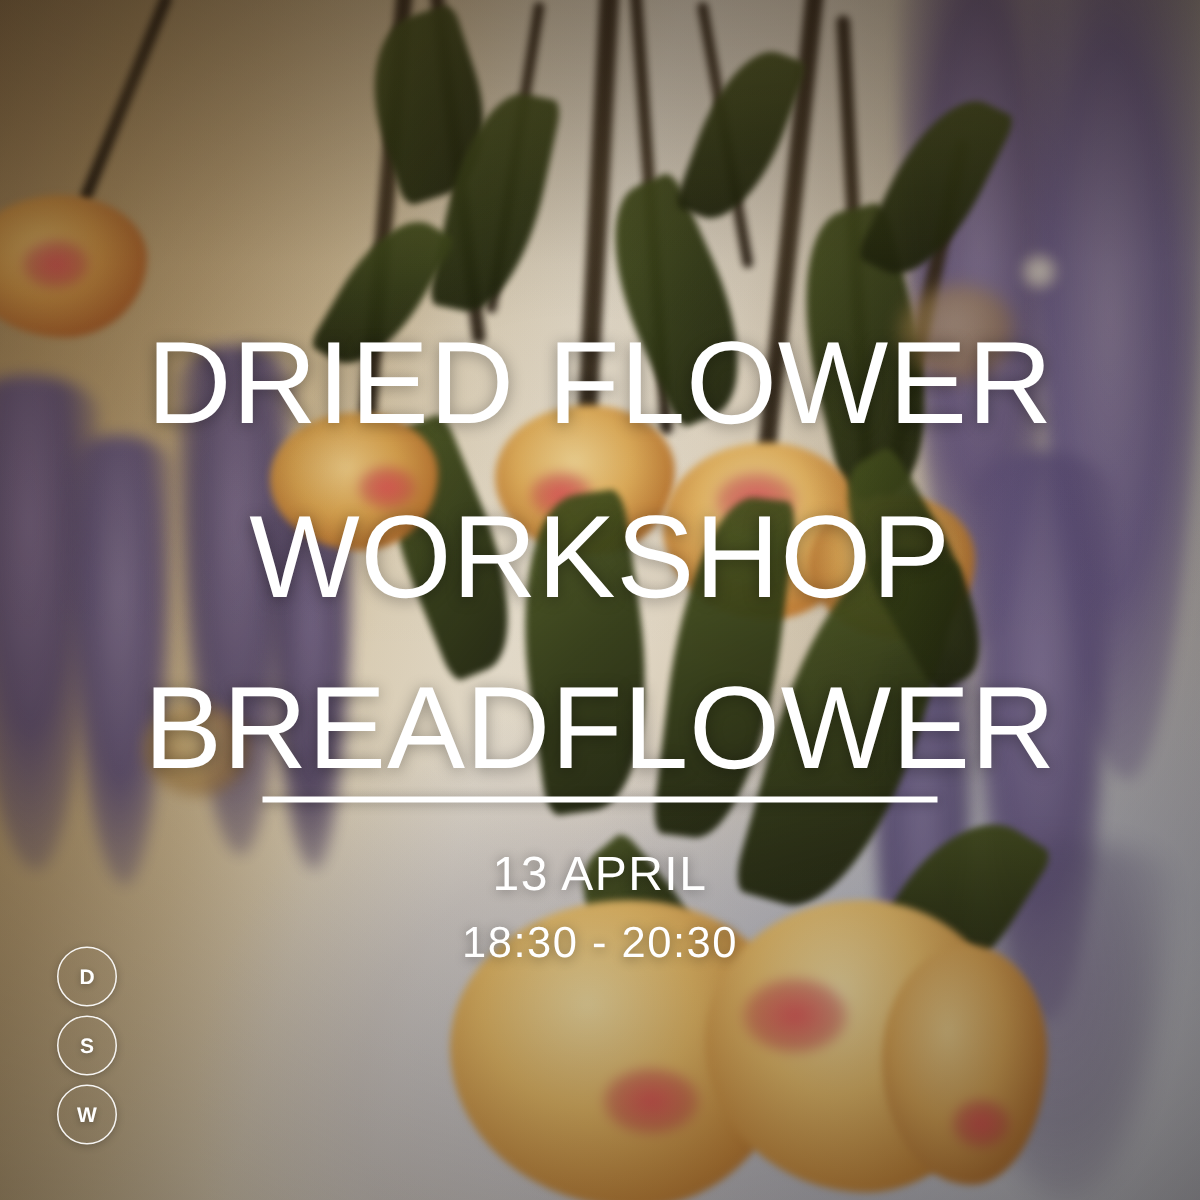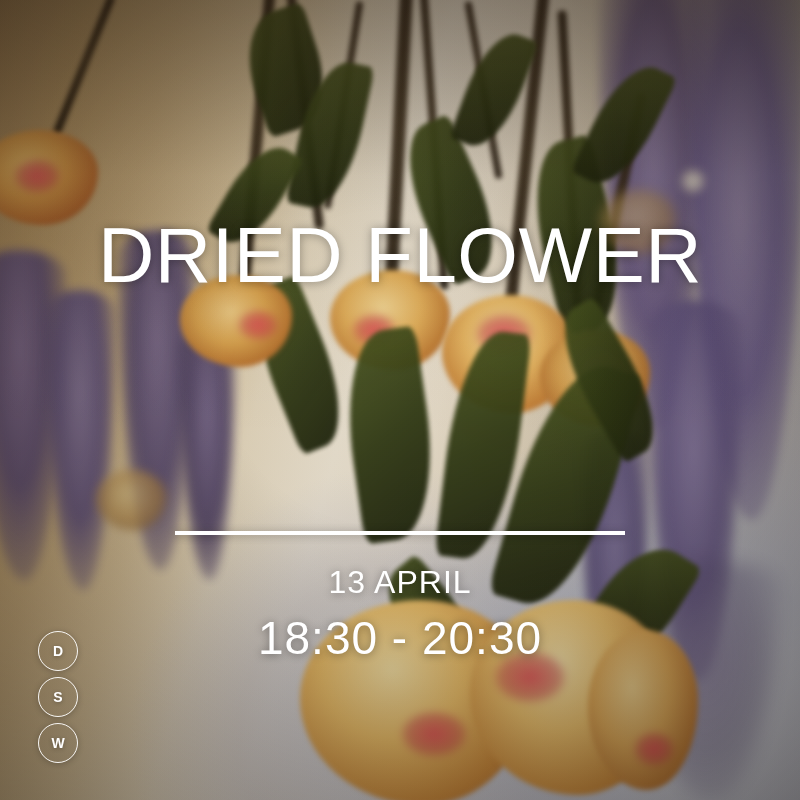--- a/index.html
+++ b/index.html
@@ -226,21 +226,21 @@
     right: 0;
     text-align: center;
     color: #ffffff;
     font-weight: 400;
     letter-spacing: 1px;
     line-height: 1;
     text-shadow: 0 1px 8px rgba(0,0,0,0.4);
     white-space: nowrap;
   }
   .sub-date { top: 566px; font-size: 32px; }
-  .sub-time { top: 615px; font-size: 46px; text-align: center; }
+  .sub-time { top: 615px; font-size: 29px; text-align: center; }
 
   
   .monogram {
     position: absolute;
     left: 38px;
     top: 631px;
     display: flex;
     flex-direction: column;
     gap: 6px;
   }
@@ -321,21 +321,23 @@
     <div class="rose r-bot-c"></div>
   </div>
 
   <div class="photo-layer bg-soften"></div>
   <div class="photo-layer bg-vignette"></div>
 
   <div class="overlay">
 
     <div class="headline hl-1">DRIED FLOWER</div>
 
-
+    <div class="headline hl-2">WORKSHOP</div>
+
+    <div class="headline hl-3">BREADFLOWER</div>
 
     <div class="rule"></div>
 
     <div class="sub sub-date">13 APRIL</div>
 
     <div class="sub sub-time">18:30 - 20:30</div>
 
     <div class="monogram">
       <div class="mono-badge">D</div>
       <div class="mono-badge">S</div>

